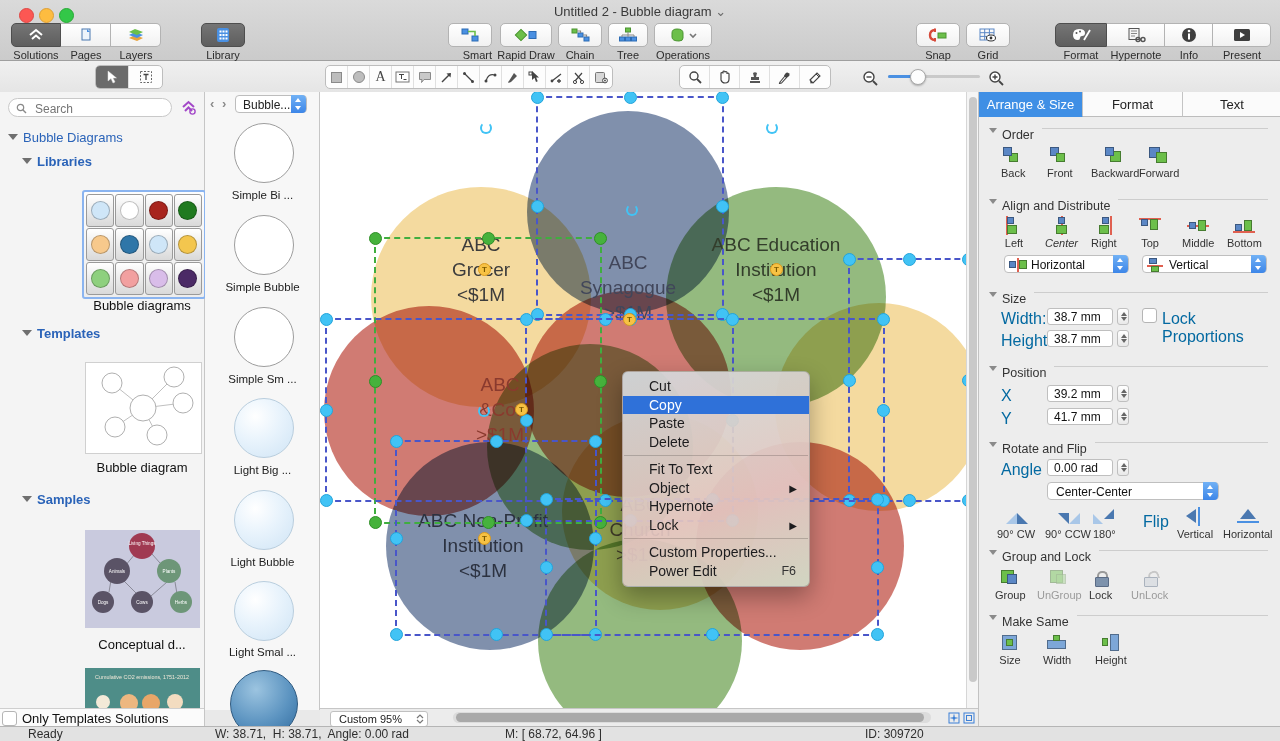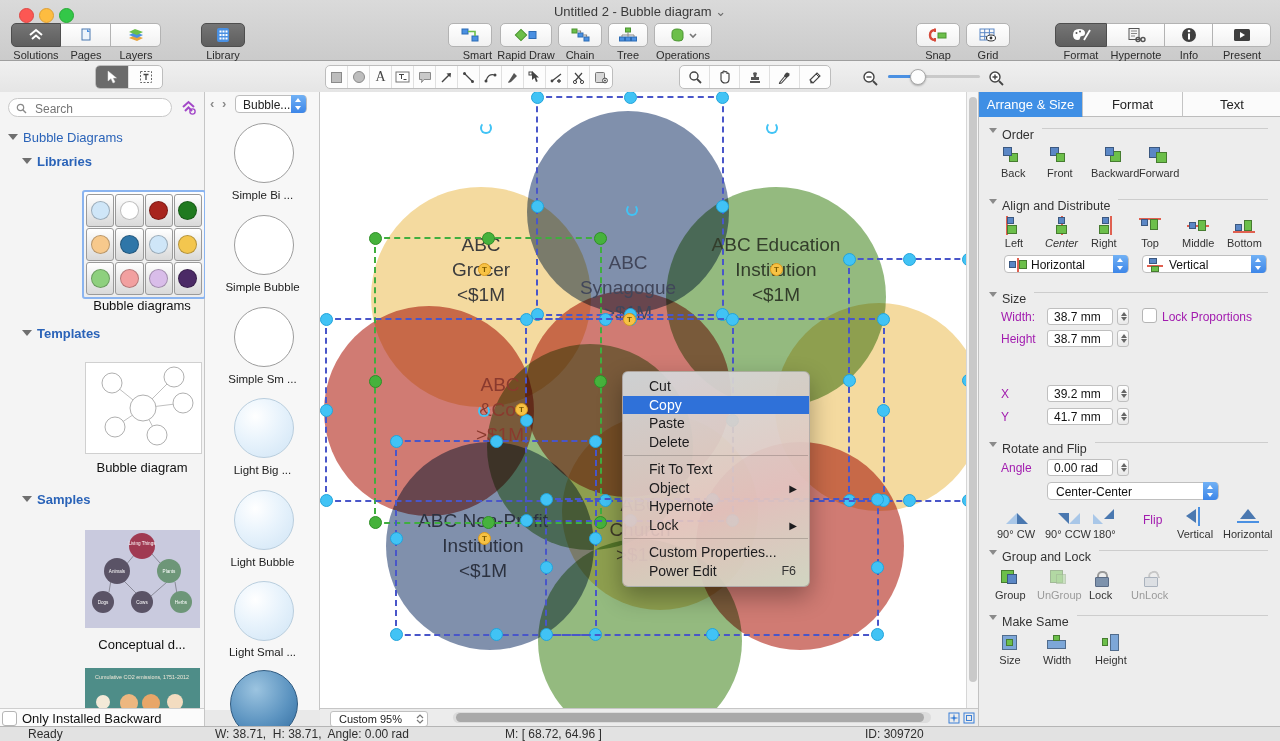--- a/index.html
+++ b/index.html
@@ -87,21 +87,21 @@
   #hthumb{position:absolute;left:3px;top:1px;width:468px;height:9px;background:#a9a9a9;border-radius:5px;}
   #vscroll{left:966px;top:92px;width:12px;height:616px;background:#f5f5f5;border-left:1px solid #d6d6d6;box-sizing:border-box;}
   #vthumb{position:absolute;left:2px;top:5px;width:8px;height:585px;background:#c9c9c9;border-radius:4px;}
   
   #inspector{left:978px;top:92px;width:302px;height:634px;background:#ededed;border-left:1px solid #c2c2c2;box-sizing:border-box;font-size:12px;color:#333;}
   .itab{position:absolute;top:0;height:25px;line-height:25px;text-align:center;font-size:13px;background:#fbfbfb;color:#222;border-bottom:1px solid #bdbdbd;border-right:1px solid #c4c4c4;box-sizing:border-box;}
   .itab.active{background:#3f8fe5;color:#fff;border-bottom-color:#3f8fe5;}
   .sechead{position:absolute;left:10px;right:12px;display:flex;font-size:12.5px;color:#333;}
   .sechead .tri{border-top-color:#8a8a8a;border-left-width:4.5px;border-right-width:4.5px;border-top-width:5.5px;}
   .sechead .line{flex:1;height:1px;background:#cdcdcd;margin-left:8px;}
-  .ilbl{position:absolute;font-size:12px;color:#a21caf;}
+  .ilbl{position:absolute;font-size:16px;color:#0369a1;}
   .ibtn{position:absolute;display:flex;flex-direction:column;align-items:center;font-size:11px;color:#333;}
   .iic{width:22px;height:19px;position:relative;margin-bottom:2px;}
   .sq{position:absolute;width:9px;height:9px;border:1px solid rgba(0,0,0,.35);box-sizing:border-box;}
   .sqb{background:#5b87c5;} .sqg{background:#6cbf4a;}
   .redline-v{position:absolute;width:2px;background:#e06050;} .redline-h{position:absolute;height:2px;background:#e06050;}
   .ifield{position:absolute;height:17px;background:#fff;border:1px solid #bfbfbf;border-radius:3px;font-size:12px;color:#111;
           padding:0 0 0 6px;box-sizing:border-box;font-family:inherit;line-height:15px;}
   .stepper{position:absolute;width:12px;height:17px;background:linear-gradient(#fff,#e9e9e9);border:1px solid #bfbfbf;border-radius:3px;box-sizing:border-box;}
   .stepper:before,.stepper:after{content:"";position:absolute;left:2.5px;border-left:3px solid transparent;border-right:3px solid transparent;}
   .stepper:before{top:3px;border-bottom:4px solid #666;}
@@ -567,21 +567,21 @@
       <text x="57" y="11" fill="#f0e8d8" font-size="5.4" text-anchor="middle" font-family="Liberation Sans, sans-serif">Cumulative CO2 emissions, 1751-2012</text>
       <circle cx="18" cy="34" r="7" fill="#f3ead8"></circle>
         <circle cx="44" cy="35" r="9" fill="#edb780"></circle>
         <circle cx="66" cy="35" r="9" fill="#e8a668"></circle>
         <circle cx="90" cy="34" r="8" fill="#f3dcc0"></circle>
     </svg>
   </div>
 
   <div id="installedRow">
     <span class="cbox"></span>
-    <span style="position:absolute;left:22px;top:2px;">Only Installed Backward</span>
+    <span style="position:absolute;left:22px;top:2px;">Only Templates Solutions</span>
   </div>
 </div>
 
 <div class="abs" id="libpanel">
   <span class="navchev" style="left:5px;">‹</span>
   <span class="navchev" style="left:17px;">›</span>
   <div id="libsel">
     <span style="position:absolute;left:7px;top:2px;">Bubble...</span>
     <span class="bluecap"></span>
   </div>
@@ -876,20 +876,25 @@
     </div>
   <span class="ilbl" style="left:22px;top:218px;">Width:</span>
   <input class="ifield" style="left: 68px; top: 216px; width: 66px;" value="38.7 mm">
   <span class="stepper" style="left:138px;top:216px;"></span>
   <span class="cbox" style="left:163px;top:216px;position:absolute;"></span>
   <span class="ilbl" style="left:183px;top:218px;">Lock Proportions</span>
   <span class="ilbl" style="left:22px;top:240px;">Height</span>
   <input class="ifield" style="left: 68px; top: 238px; width: 66px;" value="38.7 mm">
   <span class="stepper" style="left:138px;top:238px;"></span>
 
+  <div class="sechead" style="top:274px;">
+      <span class="tri"></span>
+      <span>Position</span>
+      <span class="line"></span>
+    </div>
   <span class="ilbl" style="left:22px;top:295px;">X</span>
   <input class="ifield" style="left: 68px; top: 293px; width: 66px;" value="39.2 mm">
   <span class="stepper" style="left:138px;top:293px;"></span>
   <span class="ilbl" style="left:22px;top:318px;">Y</span>
   <input class="ifield" style="left: 68px; top: 316px; width: 66px;" value="41.7 mm">
   <span class="stepper" style="left:138px;top:316px;"></span>
 
   <div class="sechead" style="top:350px;">
       <span class="tri"></span>
       <span>Rotate and Flip</span>

